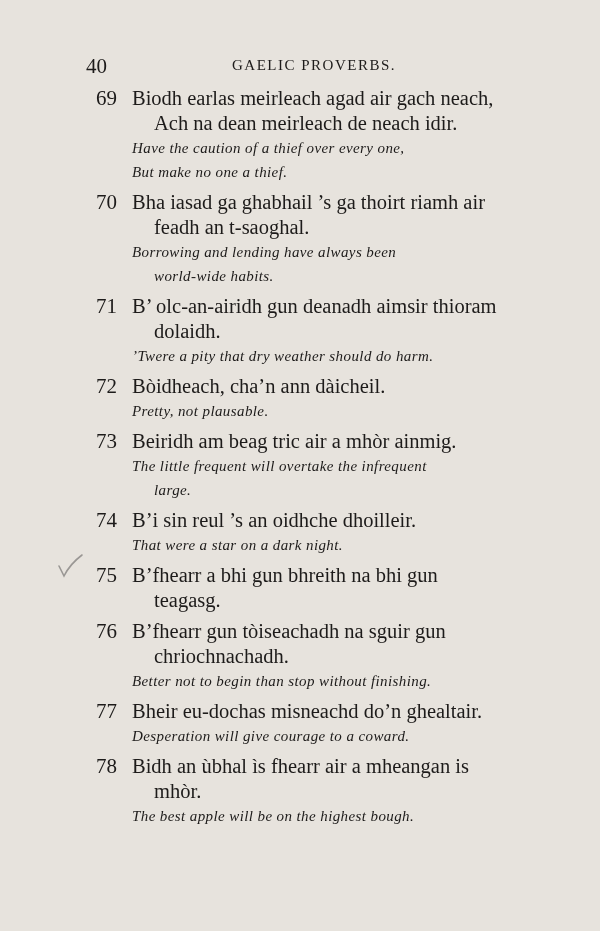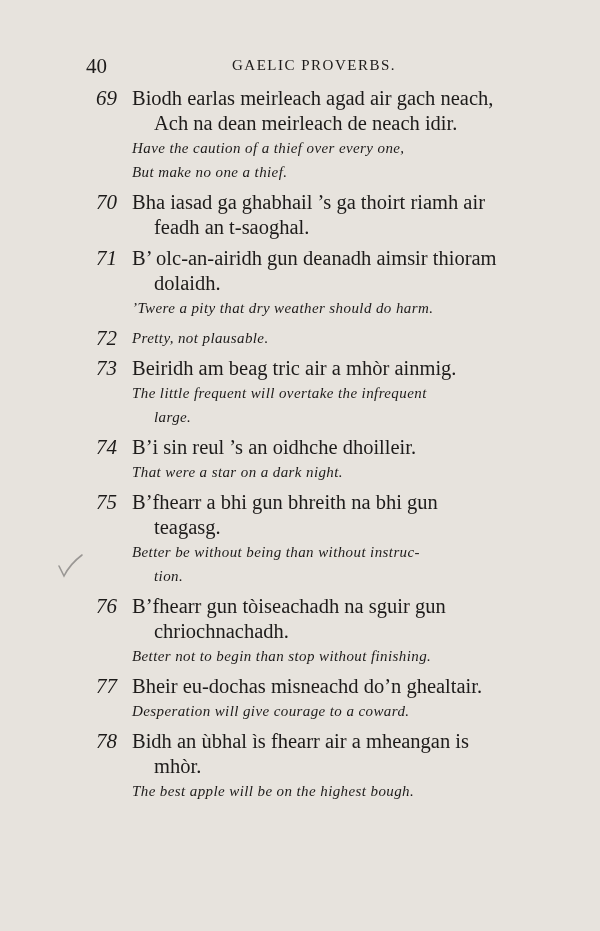--- a/index.html
+++ b/index.html
@@ -9,21 +9,21 @@
     font-family: "DejaVu Serif", "Liberation Serif", serif;
     color: #1d1b1a;
     position: relative;
   }
   .page { position: absolute; left: 0; top: 0; width: 600px; height: 931px; }
   .running-head { position: absolute; top: 54px; left: 86px; right: 36px; height: 24px; }
   .page-num { position: absolute; left: 0; top: 0; font-family: "Liberation Serif", serif; font-size: 21px; }
   .running-title { position: absolute; left: 146px; top: 3px; font-family: "Liberation Serif", serif; font-size: 15px; letter-spacing: 1.5px; }
   .proverbs { position: absolute; left: 96px; top: 86px; width: 470px; }
   .proverb { position: relative; margin-bottom: 6px; }
-  .num { position: absolute; left: 0; top: 0; font-family: "Liberation Serif", serif; font-size: 21px; font-style: italic; line-height: 25px; }
+  .num { position: absolute; left: 0; top: 0; font-family: "Liberation Serif", serif; font-size: 21px; line-height: 25px; }
   .body { margin-left: 36px; }
   .gaelic { font-family: "Liberation Serif", serif; font-size: 20.5px; line-height: 25px; text-align: justify; text-align-last: left; }
   .gaelic .cont, .english .cont { display: block; padding-left: 22px; }
   .english { font-family: "Liberation Serif", serif; font-style: italic; font-size: 15px; line-height: 24px; letter-spacing: 0.4px; }
   .check-mark { position: absolute; left: 56px; top: 552px; width: 30px; height: 28px; }
 </style>
 </head>
 <body>
 
 <div class="page">
@@ -41,32 +41,34 @@
         <span class="num">69</span>
         <div class="body">
           <div class="gaelic"><span>Biodh earlas meirleach agad air gach neach,</span><br><span class="cont">Ach na dean meirleach de neach idir.</span></div>
           <div class="english"><span>Have the caution of a thief over every one,</span><br><span>But make no one a thief.</span></div>
         </div>
       </div>
       <div class="proverb">
         <span class="num">70</span>
         <div class="body">
           <div class="gaelic"><span>Bha iasad ga ghabhail ’s ga thoirt riamh air</span><span class="cont">feadh an t-saoghal.</span></div>
+          <div class="english"><span>Borrowing and lending have always been</span><span class="cont">world-wide habits.</span></div>
         </div>
       </div>
       <div class="proverb">
         <span class="num">71</span>
         <div class="body">
           <div class="gaelic"><span>B’ olc-an-airidh gun deanadh aimsir thioram</span><span class="cont">dolaidh.</span></div>
           <div class="english"><span>’Twere a pity that dry weather should do harm.</span></div>
         </div>
       </div>
       <div class="proverb">
         <span class="num">72</span>
         <div class="body">
+          <div class="gaelic"><span>Bòidheach, cha’n ann dàicheil.</span></div>
           <div class="english"><span>Pretty, not plausable.</span></div>
         </div>
       </div>
       <div class="proverb">
         <span class="num">73</span>
         <div class="body">
           <div class="gaelic"><span>Beiridh am beag tric air a mhòr ainmig.</span></div>
           <div class="english"><span>The little frequent will overtake the infrequent</span><span class="cont">large.</span></div>
         </div>
       </div>
@@ -74,21 +76,20 @@
         <span class="num">74</span>
         <div class="body">
           <div class="gaelic"><span>B’i sin reul ’s an oidhche dhoilleir.</span></div>
           <div class="english"><span>That were a star on a dark night.</span></div>
         </div>
       </div>
       <div class="proverb">
         <span class="num">75</span>
         <div class="body">
           <div class="gaelic"><span>B’fhearr a bhi gun bhreith na bhi gun</span><span class="cont">teagasg.</span></div>
-          <div class="english"><span>Better be without being than without instruc-</span><span class="cont">tion.</span></div>
         </div>
       </div>
       <div class="proverb">
         <span class="num">76</span>
         <div class="body">
           <div class="gaelic"><span>B’fhearr gun tòiseachadh na sguir gun</span><span class="cont">chriochnachadh.</span></div>
           <div class="english"><span>Better not to begin than stop without finishing.</span></div>
         </div>
       </div>
       <div class="proverb">

